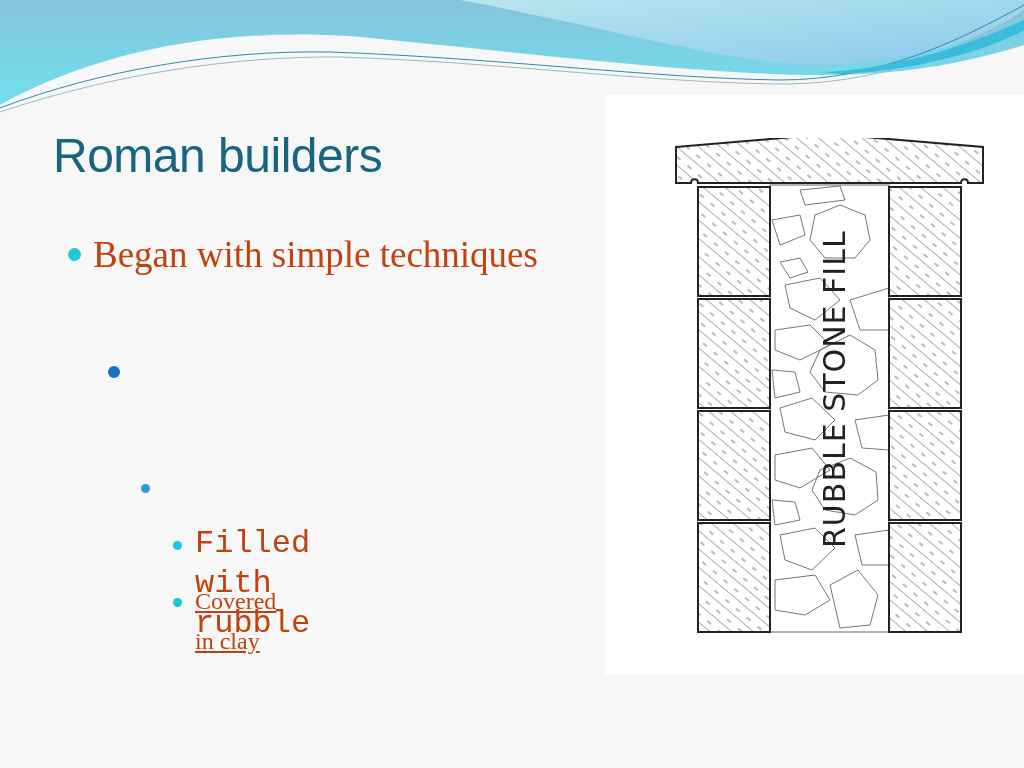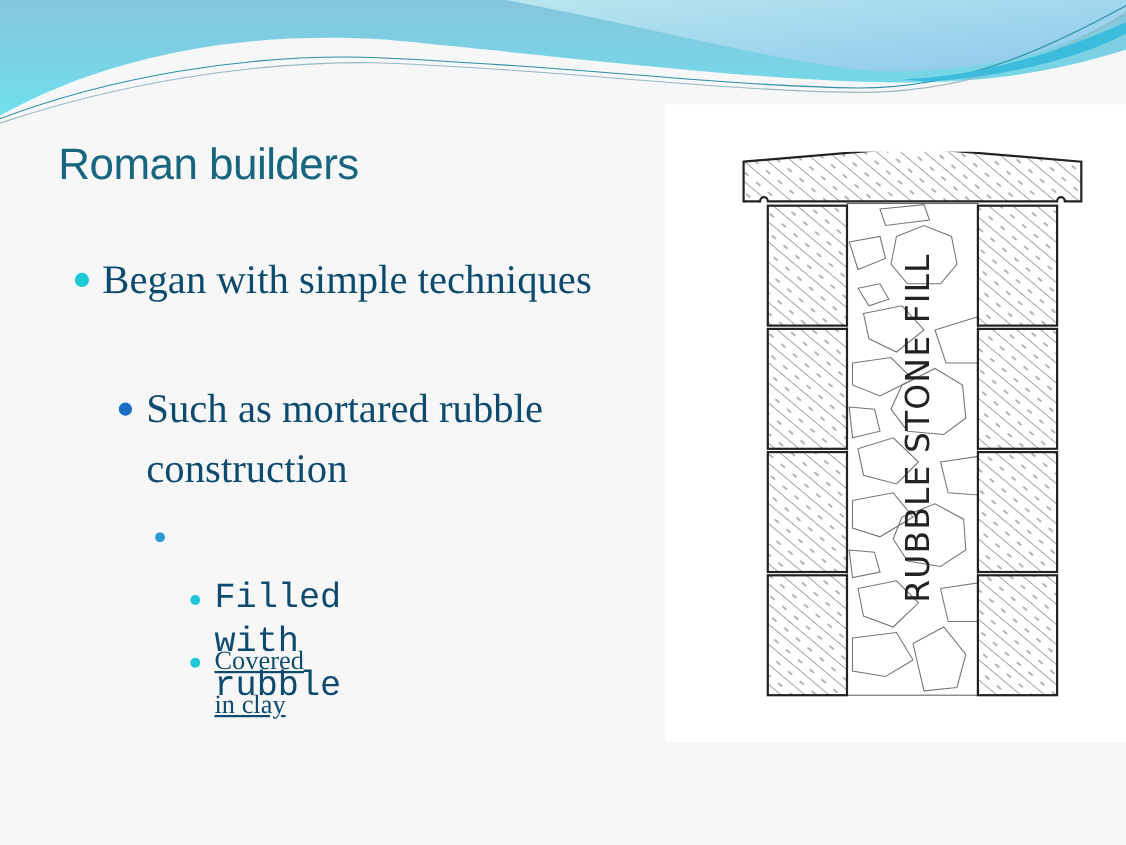--- a/index.html
+++ b/index.html
@@ -1,21 +1,21 @@
 <!DOCTYPE html>
 <html><head>
 <meta charset="utf-8">
 <style>
   html, body { margin:0; padding:0; }
   body { width:1024px; height:768px; position:relative; overflow:hidden; background:#f7f7f7; font-family:"Liberation Serif", serif; }
   .bg-waves { position:absolute; left:0; top:0; width:1024px; height:130px; }
   .diagram-panel { position:absolute; left:605px; top:95px; width:419px; height:580px; background:#ffffff; }
-  .title { position:absolute; left:53px; top:128px; margin:0; font-family:"Liberation Sans", sans-serif; font-weight:normal; font-size:40px; color:#17657f; letter-spacing:-0.5px; }
+  .title { position:absolute; left:53px; top:128px; margin:0; font-family:"Liberation Sans", sans-serif; font-weight:normal; font-size:48px; color:#17657f; letter-spacing:-0.5px; }
   .bullets { position:absolute; left:0; top:0; }
-  .item { position:absolute; color:#0c4a6e; }
+  .item { position:absolute; color:#c2410c; }
   .dot { position:absolute; border-radius:50%; }
   .l1 { left:93px; top:228px; width:480px; font-size:37px; line-height:54px; }
   .l1 .dot { left:-25px; top:20px; width:13px; height:13px; background:#1fcad8; }
   .l2 { left:133px; top:346px; width:490px; font-size:37px; line-height:54px; }
   .l2 .dot { left:-25px; top:20px; width:12px; height:12px; background:#1a6fc4; }
   .l3 { left:163px; top:466px; width:470px; font-size:32px; line-height:42px; }
   .l3 .dot { left:-22px; top:18px; width:9px; height:9px; background:#2a9ad8; }
   .l4a { left:195px; top:524px; font-size:32px; line-height:40px;font-family:Liberation Mono, monospace; }
   .l4b { left:195px; top:581px; font-size:24px; line-height:40px;text-decoration:underline; }
   .l4a .dot, .l4b .dot { left:-22px; top:17px; width:9px; height:9px; background:#1fc6d6; }
@@ -46,21 +46,20 @@
 
 <h1 class="title">Roman builders</h1>
 
 <div class="bullets">
   <div class="item l1">
     <span class="dot"></span>
     <span>Began with simple techniques</span>
   </div>
   <div class="item l2">
     <span class="dot"></span>
-    <span>Such as mortared rubble construction</span>
   </div>
   <div class="item l3">
     <span class="dot"></span>
   </div>
   <div class="item l4a">
     <span class="dot"></span>
     <span>Filled with rubble</span>
   </div>
   <div class="item l4b">
     <span class="dot"></span>

